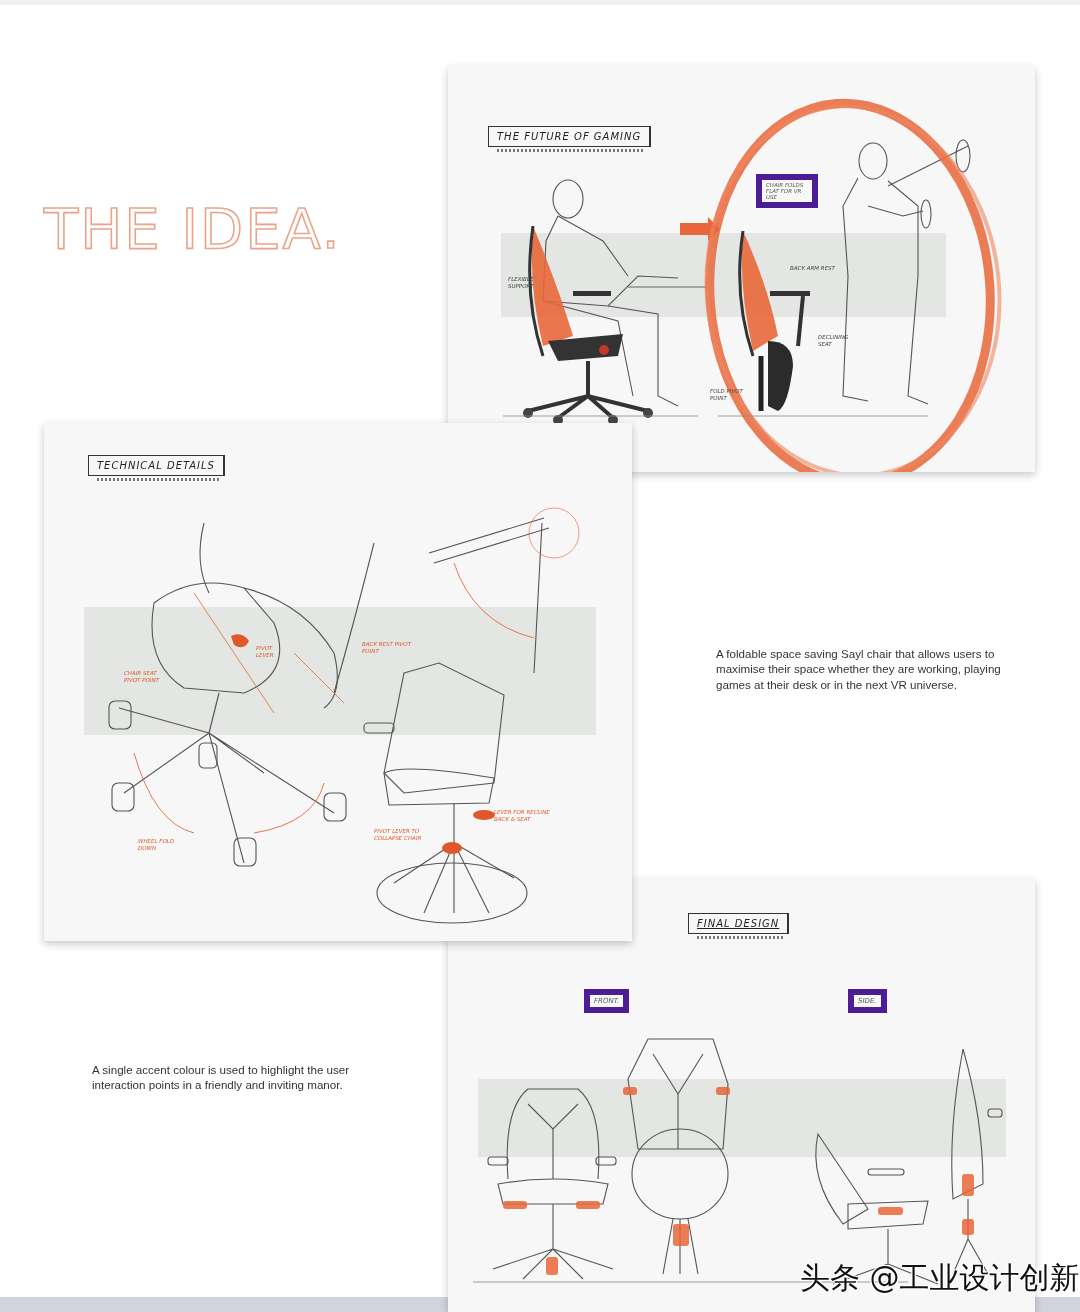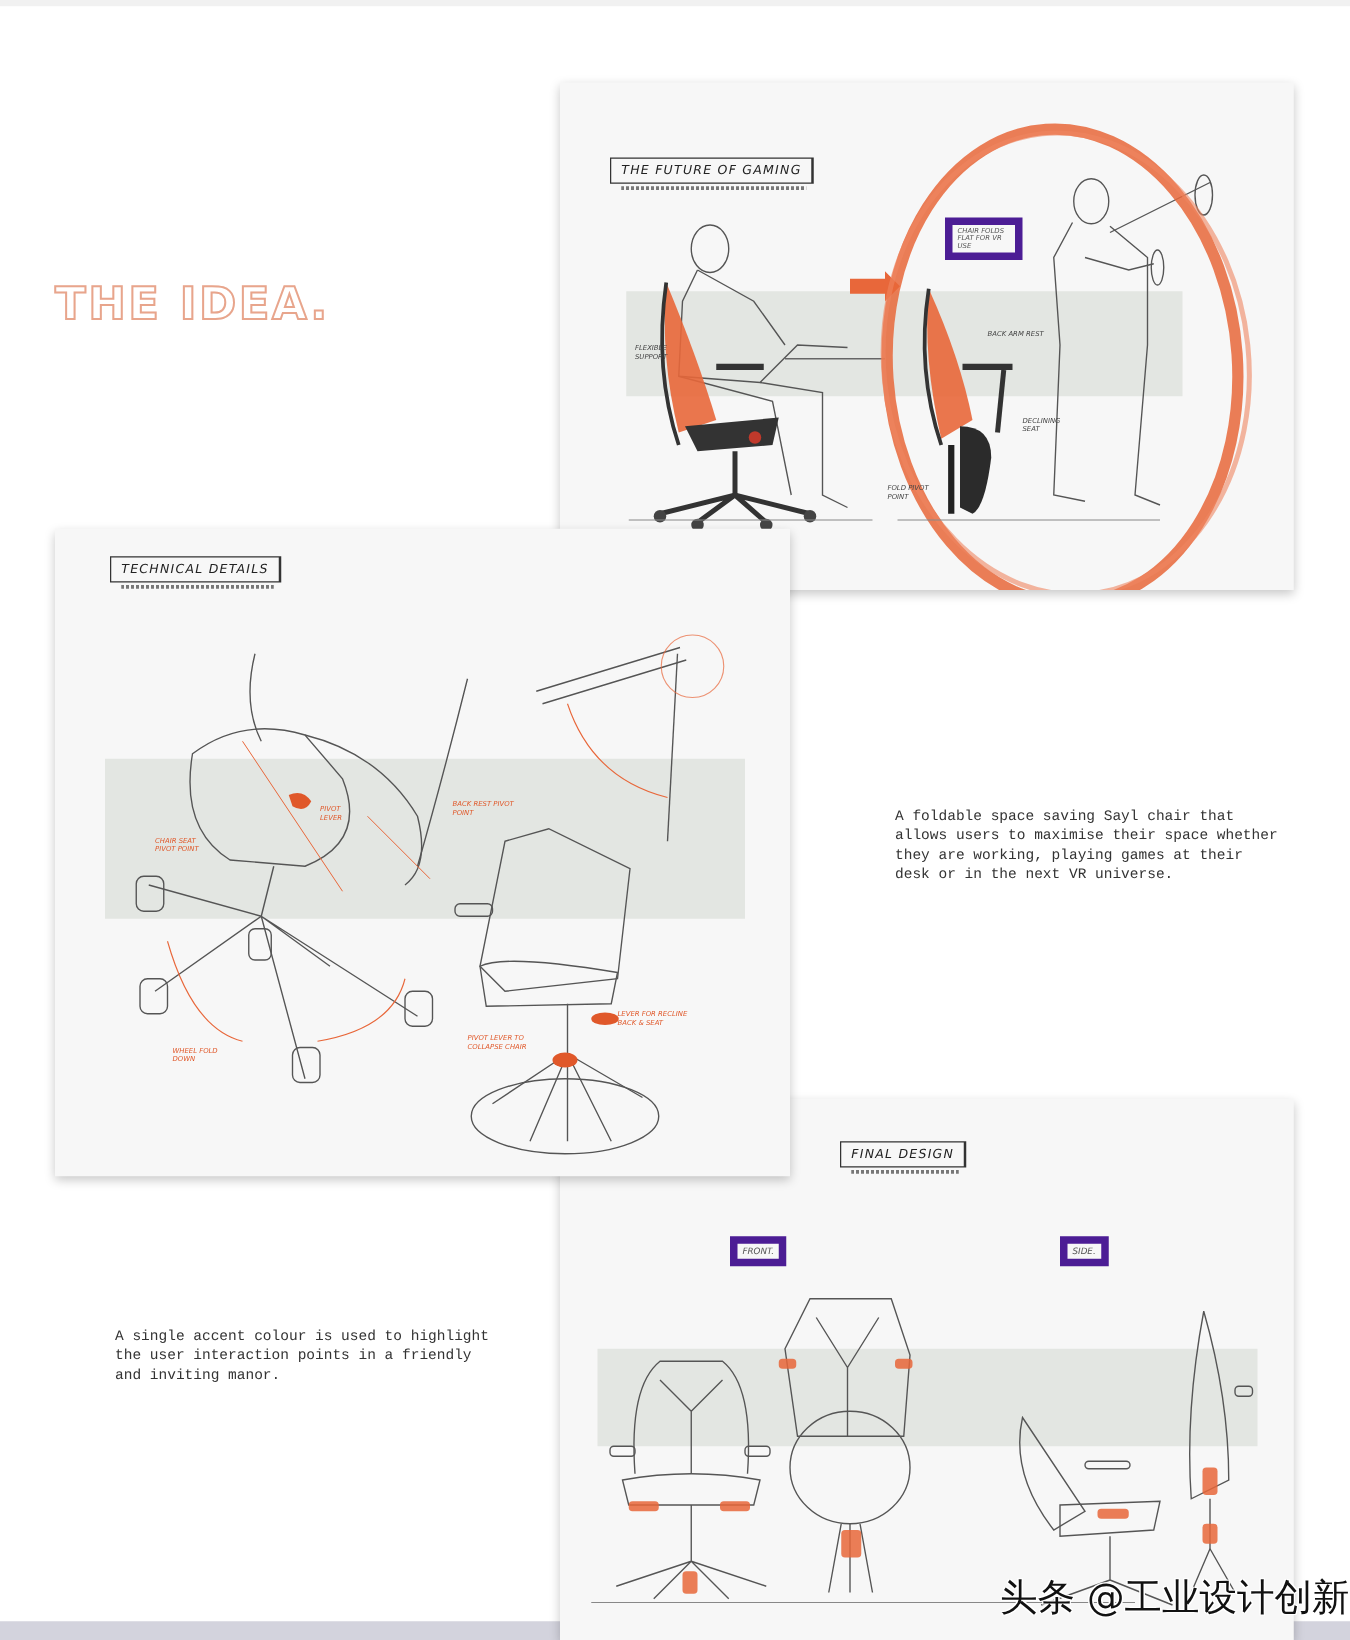--- a/index.html
+++ b/index.html
@@ -3,23 +3,23 @@
   <meta charset="utf-8">
   <style>
     * { box-sizing: border-box; margin: 0; padding: 0; }
     html, body { width: 1080px; height: 1312px; overflow: hidden; }
     body { background: #ffffff; position: relative; font-family: "Liberation Sans", sans-serif; }
 
     .top-strip { position: absolute; left: 0; top: 0; width: 1080px; height: 5px; background: #f1f1f1; }
     .bottom-strip { position: absolute; left: 0; top: 1297px; width: 1080px; height: 15px; background: #d3d3dd; }
 
     .title {
-      position: absolute; left: 44px; top: 212px;
-      font-family: "DejaVu Sans", sans-serif; font-weight: bold;
-      font-size: 36px; letter-spacing: 2px; line-height: 64px;
+      position: absolute; left: 44px; top: 197px;
+      font-family: "DejaVu Sans", sans-serif; font-weight: normal;
+      font-size: 56px; letter-spacing: 2px; line-height: 64px;
       color: transparent; -webkit-text-stroke: 1.6px #e8a58c;
     }
 
     .card {
       position: absolute; background: #f7f7f7;
       box-shadow: 0 3px 8px rgba(0,0,0,0.22);
       overflow: hidden;
     }
     .card svg { position: absolute; left: 0; top: 0; }
     .card-gaming { left: 448px; top: 66px; width: 587px; height: 406px; z-index: 2; }
@@ -41,21 +41,21 @@
       font-style: italic; font-size: 7px; color: #555; padding: 2px 4px; text-transform: uppercase;
     }
     .note {
       position: absolute; font-family: "DejaVu Sans", sans-serif; font-style: italic;
       font-size: 5.5px; line-height: 7px; text-transform: uppercase; white-space: nowrap;
     }
     .note.orange { color: #e0582a; }
     .note.dark { color: #444; }
 
     .desc {
-      position: absolute; font-family: Liberation Mono, monospace;
+      position: absolute; font-family: Liberation Sans, sans-serif;
       font-size: 11.6px; line-height: 15.3px; color: #333;
     }
     .desc-1 { left: 716px; top: 646px; width: 310px; }
     .desc-2 { left: 92px; top: 1062px; width: 300px; }
     .desc-2 p + p { margin-top: 27px; }
 
     .watermark {
       position: absolute; left: 800px; top: 1258px; z-index: 5;
       font-family: "DejaVu Sans", sans-serif; font-size: 30px; color: #111;
       text-shadow: 1px 1px 0 #fff, -1px -1px 0 #fff, 1px -1px 0 #fff, -1px 1px 0 #fff;
@@ -153,21 +153,21 @@
       <path d="M498 100 L490 250"></path>
     </g>
     <circle cx="510" cy="110" r="25" fill="none" stroke="#e8673a" stroke-width="0.9" opacity="0.7"></circle>
     <path d="M410 140 Q430 200 490 215" fill="none" stroke="#e8673a" stroke-width="0.9"></path>
     <path d="M90 330 Q110 400 150 410 M210 410 Q270 400 280 360" fill="none" stroke="#e8673a" stroke-width="0.9"></path>
     <path d="M150 170 L230 290 M250 230 L300 280" fill="none" stroke="#e8673a" stroke-width="0.8"></path>
     <path d="M187 213 Q198 208 205 218 Q200 228 190 222 Z" fill="#e0582a"></path>
     <ellipse cx="440" cy="392" rx="11" ry="5" fill="#e0582a"></ellipse>
     <ellipse cx="408" cy="425" rx="10" ry="6" fill="#e0582a"></ellipse>
   </svg>
-  <div class="sketch-label" style="left:44px; top:22px;">Technical Details</div>
+  <div class="sketch-label" style="left:44px; top:32px;">Technical Details</div>
   <div class="note orange" style="left:212px; top:222px; width:35px; white-space:normal;">Pivot lever</div>
   <div class="note orange" style="left:318px; top:218px; width:55px; white-space:normal;">Back rest pivot point</div>
   <div class="note orange" style="left:80px; top:247px; width:45px; white-space:normal;">Chair seat pivot point</div>
   <div class="note orange" style="left:94px; top:415px; width:38px; white-space:normal;">Wheel fold down</div>
   <div class="note orange" style="left:450px; top:386px; width:60px; white-space:normal;">Lever for recline back &amp; seat</div>
   <div class="note orange" style="left:330px; top:405px; width:58px; white-space:normal;">Pivot lever to collapse chair</div>
 </div>
 
 <div class="card card-final">
   <svg width="587" height="433" viewBox="0 0 587 433">
@@ -202,21 +202,21 @@
       <rect x="128" y="322" width="24" height="8" rx="3"></rect>
       <rect x="98" y="378" width="12" height="18" rx="3"></rect>
       <rect x="175" y="208" width="14" height="8" rx="3"></rect>
       <rect x="268" y="208" width="14" height="8" rx="3"></rect>
       <rect x="225" y="345" width="16" height="22" rx="3"></rect>
       <rect x="430" y="328" width="25" height="8" rx="3"></rect>
       <rect x="514" y="295" width="12" height="22" rx="3"></rect>
       <rect x="514" y="340" width="12" height="16" rx="3"></rect>
     </g>
   </svg>
-  <div class="sketch-label" style="left:224px; top:34px;">Final Design</div>
+  <div class="sketch-label" style="left:240px; top:34px;text-decoration:underline;">Final Design</div>
   <div class="small-label" style="left:136px; top:110px;">Front.</div>
   <div class="small-label" style="left:400px; top:110px;">Side.</div>
 </div>
 
 <div class="desc desc-1">A foldable space saving Sayl chair that allows users to maximise their space whether they are working, playing games at their desk or in the next VR universe.</div>
 
 <div class="desc desc-2">
   <p>A single accent colour is used to highlight the user interaction points in a friendly and inviting manor.</p>
 </div>
 

